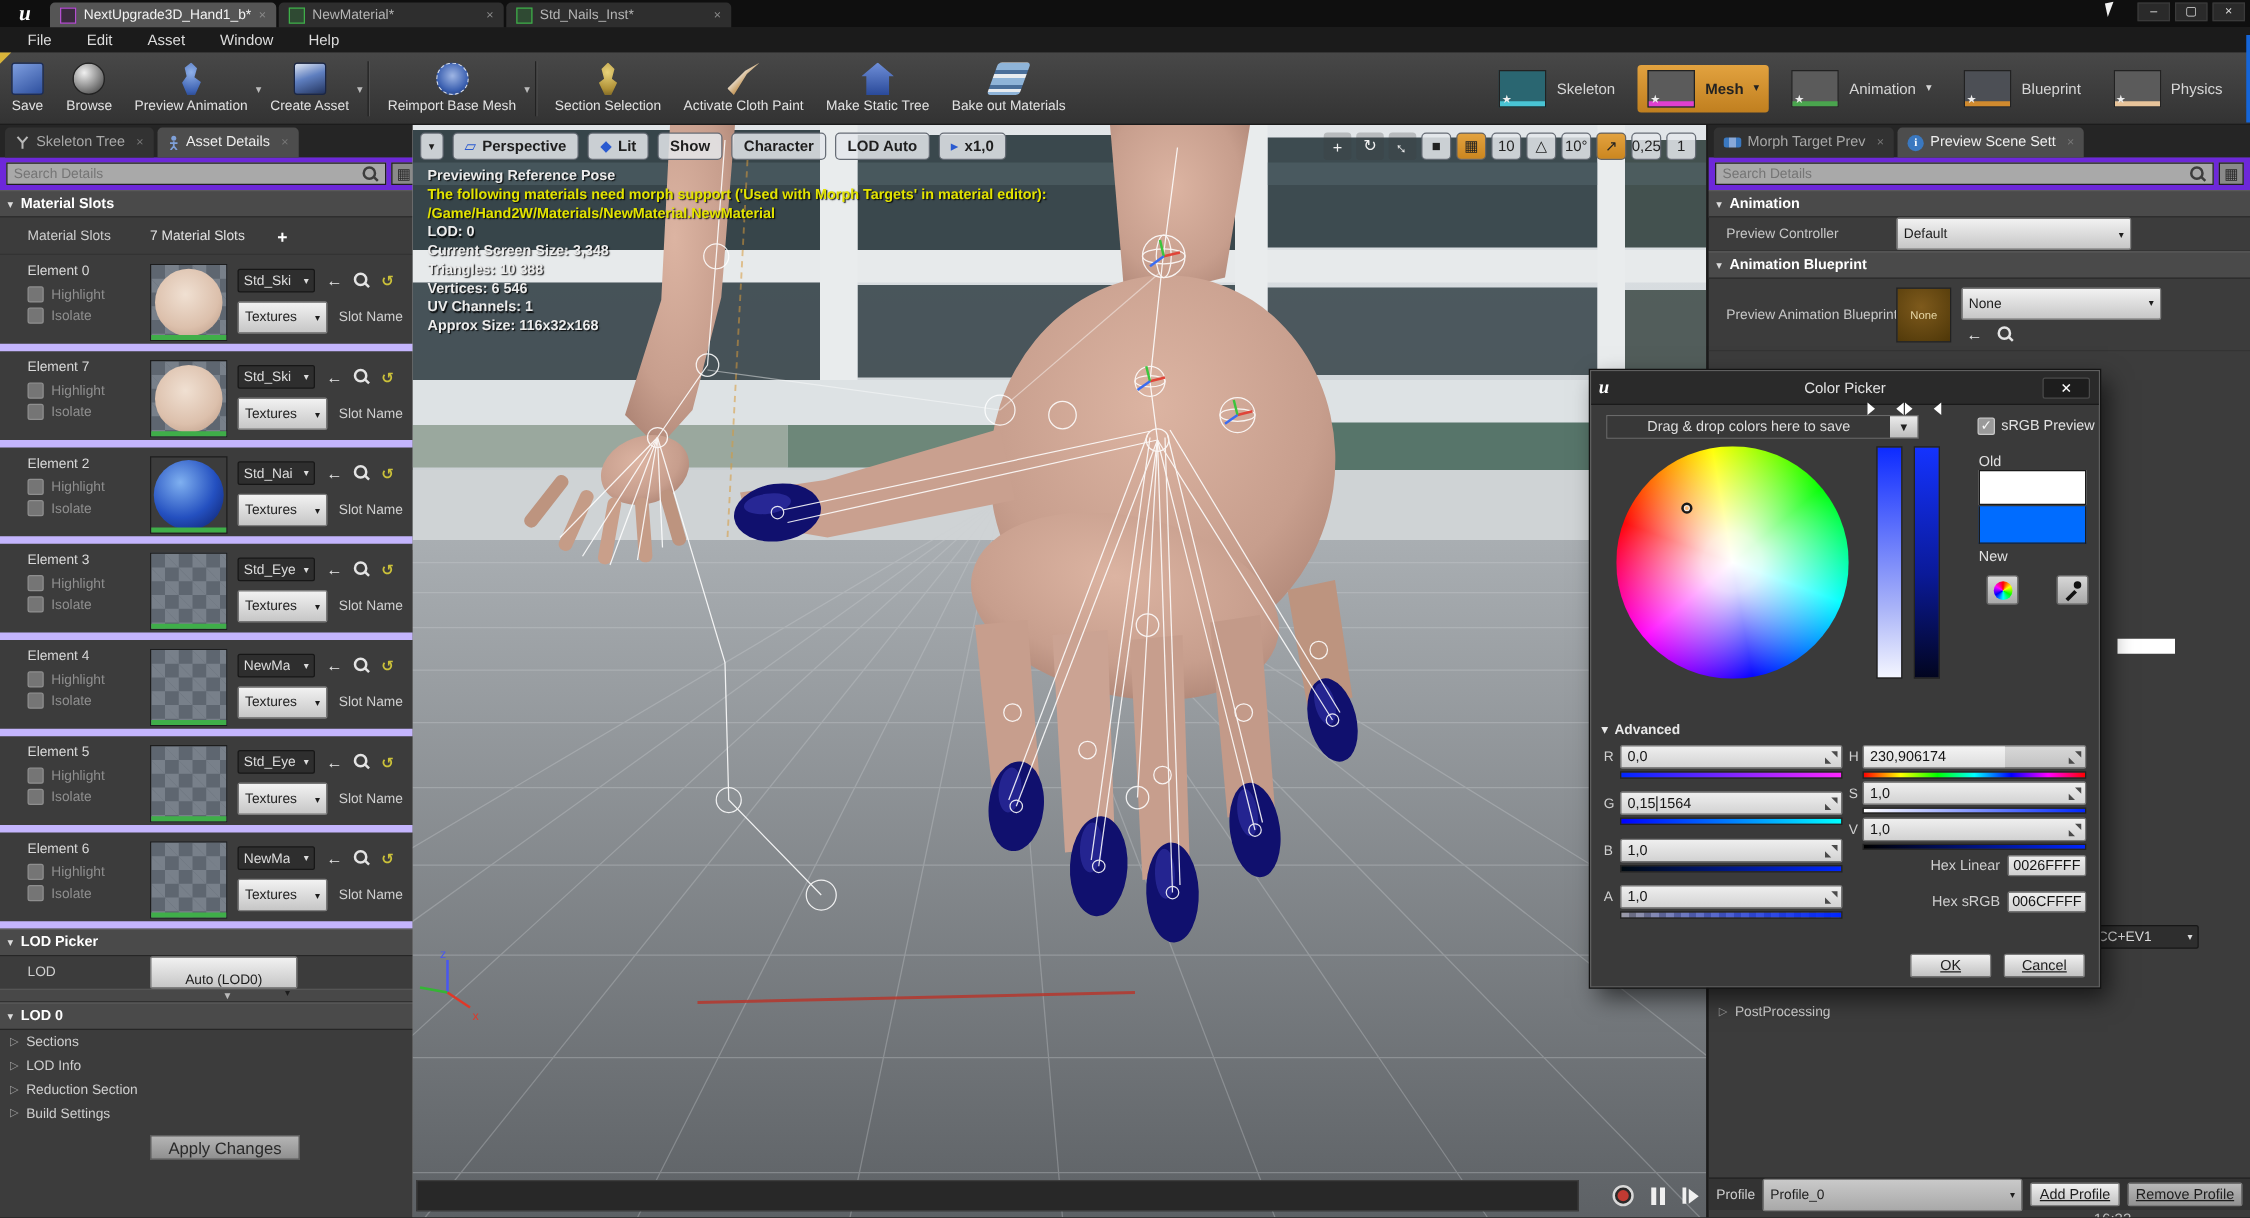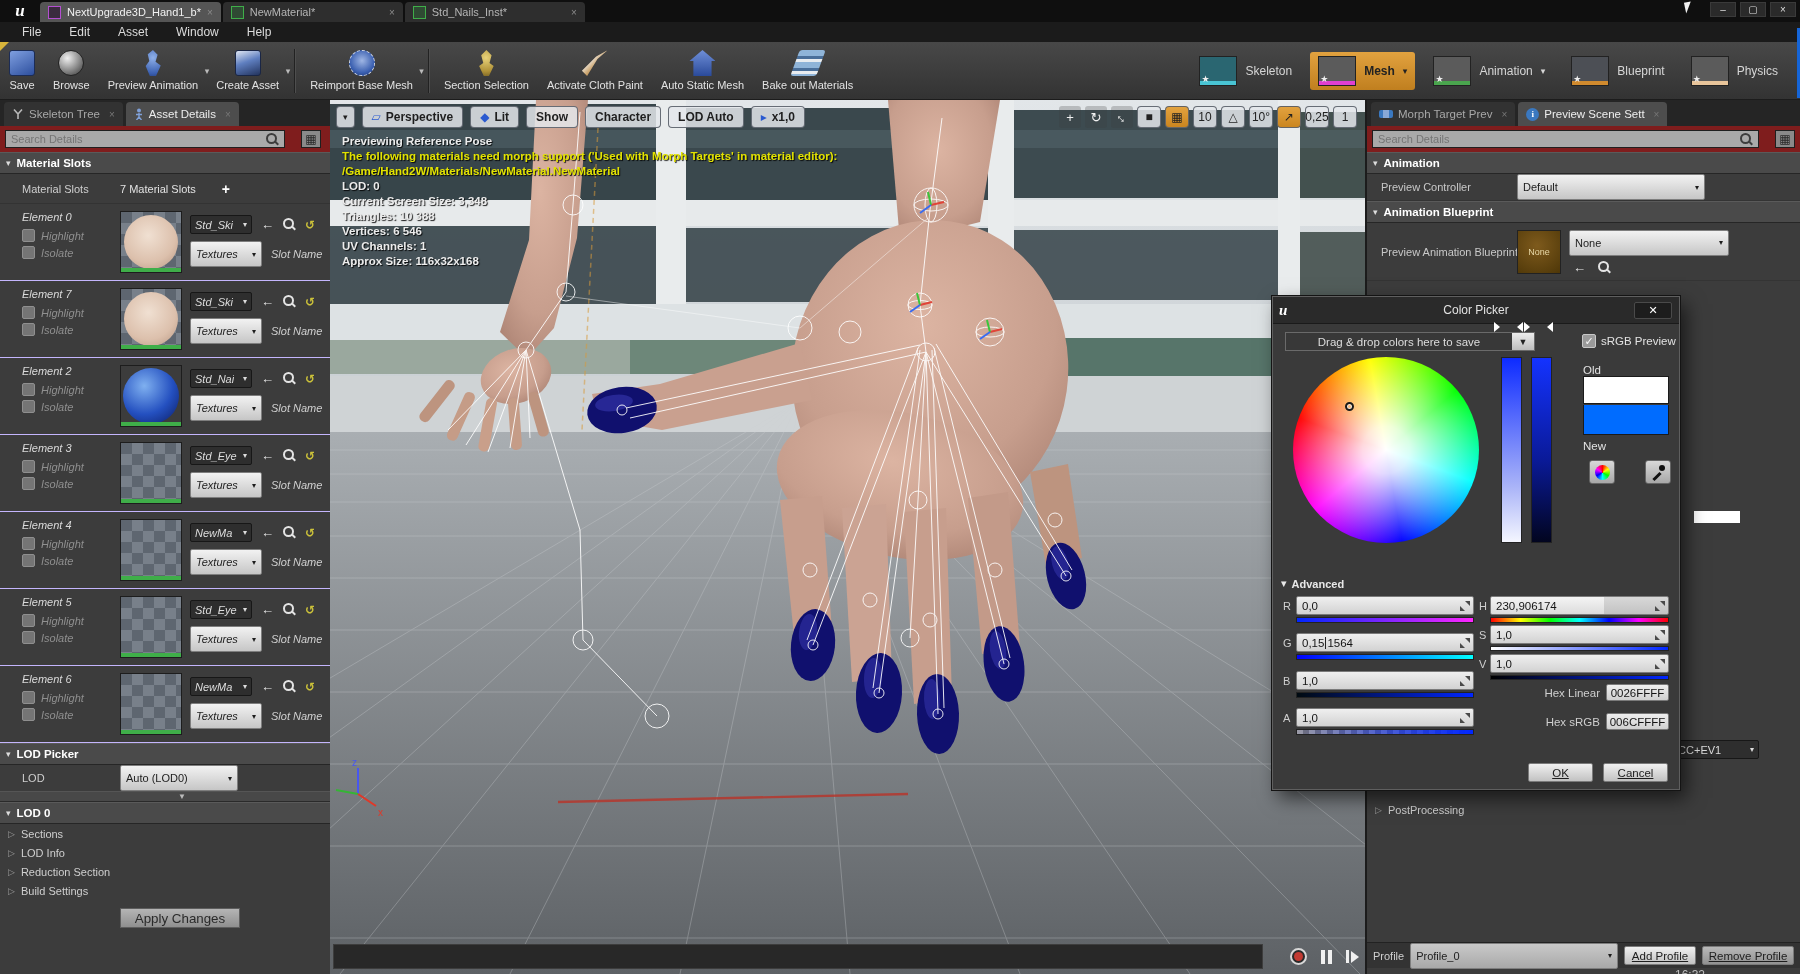--- a/index.html
+++ b/index.html
@@ -46,21 +46,21 @@
   .mode-thumb { width:38px; height:30px; background:#5b5b5b; border:1px solid #222; position:relative; }
   .mode-thumb .stripe { position:absolute; left:0; right:0; bottom:0; height:4px; }
   .mode-thumb .star { position:absolute; left:1px; bottom:1px; color:#eee; font-size:9px; line-height:9px; }
   .mode-caret { color:inherit; font-size:9px; }
 
   
   .panel-tabs { display:flex; align-items:flex-end; background:#252525; height:26px; padding:2px 4px 0; gap:3px; }
   .p-tab { display:flex; align-items:center; gap:5px; background:#323232; color:#a8a8a8; padding:3px 8px; border-radius:4px 4px 0 0; font-size:11.5px; height:24px; }
   .p-tab.active { background:#4d4d4d; color:#eee; }
   .p-tab .x { color:#777; font-size:10px; margin-left:4px; }
-  .search-row { display:flex; align-items:center; gap:16px; padding:4px 5px; background:#7f1d1d; }
+  .search-row { display:flex; align-items:center; gap:4px; padding:4px 5px; background:#6d28d9; }
   .search-box { flex:1; display:flex; align-items:center; background:#a9a9a9; border:1px solid #1f1f1f; height:18px; padding:0 5px; }
   .search-box input { flex:1; border:0; background:transparent; font-size:11px; color:#444; outline:none; font-family:inherit; }
   .icon-mag { position:relative; width:13px; height:13px; display:inline-block; flex:none; }
   .icon-mag::before { content:''; position:absolute; width:7px; height:7px; border:2px solid #3d3d3d; border-radius:50%; left:0; top:0; }
   .icon-mag.light::before { border-color:#e4e4e4; }
   .icon-mag::after { content:''; position:absolute; width:5px; height:2px; background:#3d3d3d; transform:rotate(45deg); left:8px; top:9px; }
   .icon-mag.light::after { background:#e4e4e4; }
   .sq-btn { width:20px; height:18px; background:#8a8a8a; border:1px solid #1f1f1f; color:#2a2a2a; display:flex; align-items:center; justify-content:center; font-size:12px; }
   .eye-wrap { display:flex; align-items:center; gap:2px; color:#aaa; }
   .icon-eye { width:16px; height:10px; background:radial-gradient(circle,#2a66c8 0 3px,#e8e8e8 3px); border-radius:50%; border:1px solid #222; }
@@ -73,40 +73,40 @@
   .btn-light { background:linear-gradient(#f0f0f0,#c2c2c2); border:1px solid #7a7a7a; color:#1d1d1d; display:flex; align-items:center; justify-content:center; font-size:11.5px; border-radius:2px;text-decoration:underline; }
 
   
   .left-panel { position:absolute; left:0; top:100px; width:366px; bottom:0; background:#3c3c3c; border-right:2px solid #1c1c1c; overflow:hidden; }
   .lp-scroll { position:absolute; right:2px; top:60px; width:7px; bottom:0; background:#2d2d2d; }
   .lp-scroll .thumb { position:absolute; left:1px; right:1px; top:4px; height:250px; background:#f0f0f0; border-radius:3px; }
   .slots-row { display:flex; align-items:center; height:30px; border-bottom:1px solid #333; }
   .lab-col { width:120px; padding-left:22px; color:#cfcfcf; }
   .slots-row .count { color:#e2e2e2; }
   .plus { color:#fff; font-weight:bold; font-size:14px; margin-left:26px; }
-  .el-row { display:flex; height:77px; border-bottom:1px solid #c4b5fd; padding-top:7px;font-style:italic; }
+  .el-row { display:flex; height:77px; border-bottom:6px solid #c4b5fd; padding-top:7px; }
   .el-left { width:120px; padding-left:22px; }
   .el-label { color:#dadada; margin-bottom:6px; }
   .cb-row { display:flex; align-items:center; gap:6px; margin-bottom:4px; color:#8f8f8f; }
   .el-right { flex:1; display:flex; gap:8px; }
   .thumb { width:62px; height:62px; border:1px solid #1d1d1d; position:relative; flex:none; }
   .thumb::after { content:''; position:absolute; left:0; right:0; bottom:0; height:4px; background:#3fae49; }
   .t-checker, .t-skinhead, .t-skin { background-image:linear-gradient(45deg,#78808a 25%,transparent 25%,transparent 75%,#78808a 75%),linear-gradient(45deg,#78808a 25%,#5e6670 25%,#5e6670 75%,#78808a 75%); background-size:22px 22px; background-position:0 0,11px 11px; background-color:#5e6670; }
   .t-skinhead::before, .t-skin::before { content:''; position:absolute; inset:3px; border-radius:50%; background:radial-gradient(circle at 45% 38%,#f0e0d2,#dcc0ac 60%,#b59480); }
   .t-bluesphere::before { content:''; position:absolute; inset:2px; border-radius:50%; background:radial-gradient(circle at 38% 32%,#7fb0f0,#2450c0 55%,#0a1a60); }
   .el-ctrl { display:flex; flex-direction:column; gap:7px; padding-top:4px; }
   .ctrl-r1 { display:flex; align-items:center; gap:9px; }
   .mat-dd { width:62px; }
   .mat-dd span:first-child { overflow:hidden; white-space:nowrap; max-width:44px; }
   .ico-arrow { color:#e8e8e8; font-size:13px; line-height:13px; }
   .ico-reset { color:#cbc13a; font-size:12px; font-weight:bold; }
   .tex-dd { width:72px; }
   .slotname { color:#cfcfcf; }
   .lod-row { display:flex; align-items:center; height:26px; }
-  .lod-dd { width:118px; }
+  .lod-dd { width:118px;flex-direction:column; }
   .splitter { height:11px; background:#484848; border-top:1px solid #555; border-bottom:1px solid #2a2a2a; text-align:center; color:#bbb; font-size:8px; line-height:10px; }
   .tree-row { display:flex; align-items:center; gap:6px; height:19px; padding-left:8px; color:#cfcfcf; }
   .tree-row .tri { color:#9a9a9a; font-size:9px; }
   .apply-row { padding:8px 0 0 120px; }
   .apply-btn { width:120px; height:20px; background:linear-gradient(#b5b5b5,#8f8f8f); border:1px solid #5e5e5e; color:#2a2a2a; }
 
   
   .viewport { position:absolute; left:330px; top:100px; width:1035px; bottom:0; background:#777; overflow:hidden; }
   .scene { position:absolute; inset:0; }
   .vp-toolbar { position:absolute; left:6px; top:6px; display:flex; gap:7px; align-items:center; z-index:5; }
@@ -254,21 +254,21 @@
     <div class="tb-btn">
         <span class="tb-ic i-section"></span>
         <span>Section Selection</span>
       </div>
     <div class="tb-btn">
         <span class="tb-ic i-cloth"></span>
         <span>Activate Cloth Paint</span>
       </div>
     <div class="tb-btn">
         <span class="tb-ic i-house"></span>
-        <span>Auto Static Mesh</span>
+        <span>Make Static Tree</span>
       </div>
     <div class="tb-btn">
         <span class="tb-ic i-bake"></span>
         <span>Bake out Materials</span>
       </div>
     <div class="tb-right">
       <div class="mode-btn">
         <span class="mode-thumb" style="background:#2a6671">
             <span class="stripe" style="background:#49c4d4"></span>
             <span class="star">★</span>

